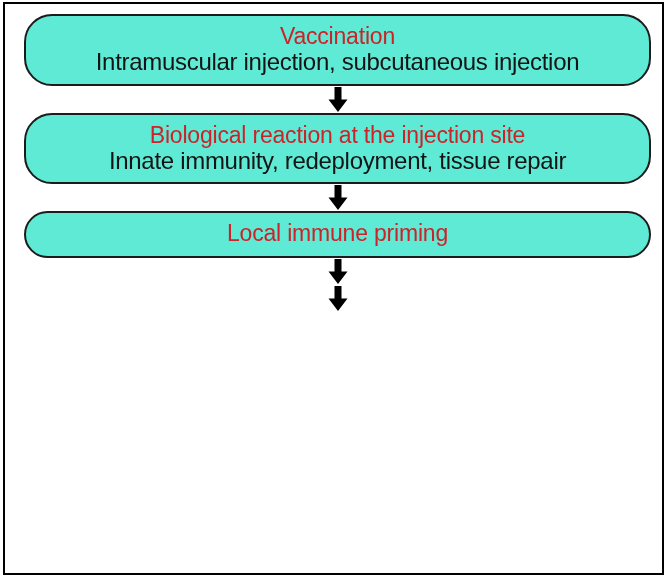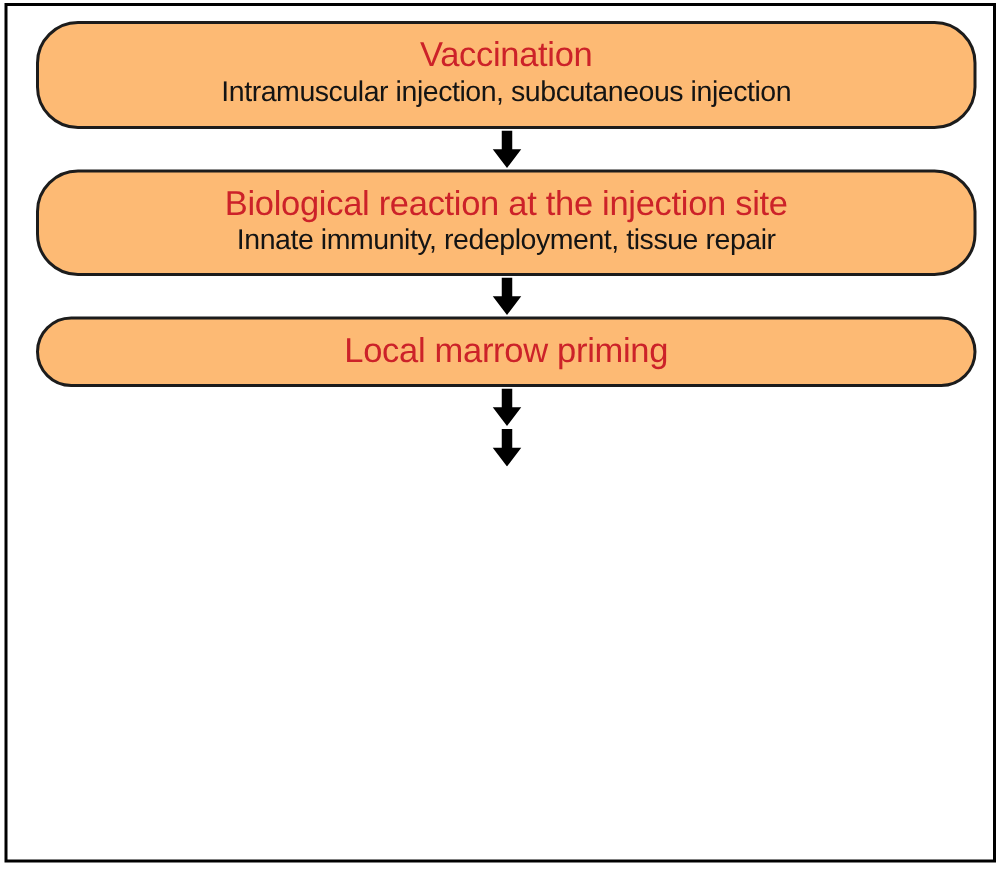--- a/index.html
+++ b/index.html
@@ -33,38 +33,38 @@
     display: flex;
     flex-direction: column;
     align-items: center;
   }
 
   .stage-box {
     width: 627px;
     box-sizing: border-box;
     border: 2px solid #1c1c1c;
     border-radius: 28px;
-    background: #fdba74;
+    background: #5eead4;
     text-align: center;
     padding: 6px 10px 9px 10px;
   }
 
   .stage-title {
     color: #cc2229;
     font-size: 23px;
     line-height: 28px;
     letter-spacing: -0.2px;
     font-weight: 400;
     font-stretch: condensed;
     white-space: nowrap;
   }
 
   .stage-line {
     color: #141414;
-    font-size: 19px;
+    font-size: 24px;
     line-height: 24px;
     letter-spacing: -0.3px;
     font-weight: 400;
     font-stretch: condensed;
     white-space: nowrap;
   }
 
   .stage-body {
     margin-top: 0px;
   }
@@ -112,21 +112,21 @@
       </div>
     </div>
 
     <div class="arrow-connector">
       <svg width="22" height="25" viewBox="0 0 22 25" aria-hidden="true">
         <polygon points="7.5,0 14.5,0 14.5,12.5 20.5,12.5 11,25 1.5,12.5 7.5,12.5" fill="#000000"></polygon>
       </svg>
     </div>
 
     <div class="stage-box box-3">
-      <div class="stage-title">Local marrow priming</div>
+      <div class="stage-title">Local immune priming</div>
     </div>
 
     <div class="arrow-connector">
       <svg width="22" height="25" viewBox="0 0 22 25" aria-hidden="true">
         <polygon points="7.5,0 14.5,0 14.5,12.5 20.5,12.5 11,25 1.5,12.5 7.5,12.5" fill="#000000"></polygon>
       </svg>
     </div>
 
 
     <div class="arrow-connector">

